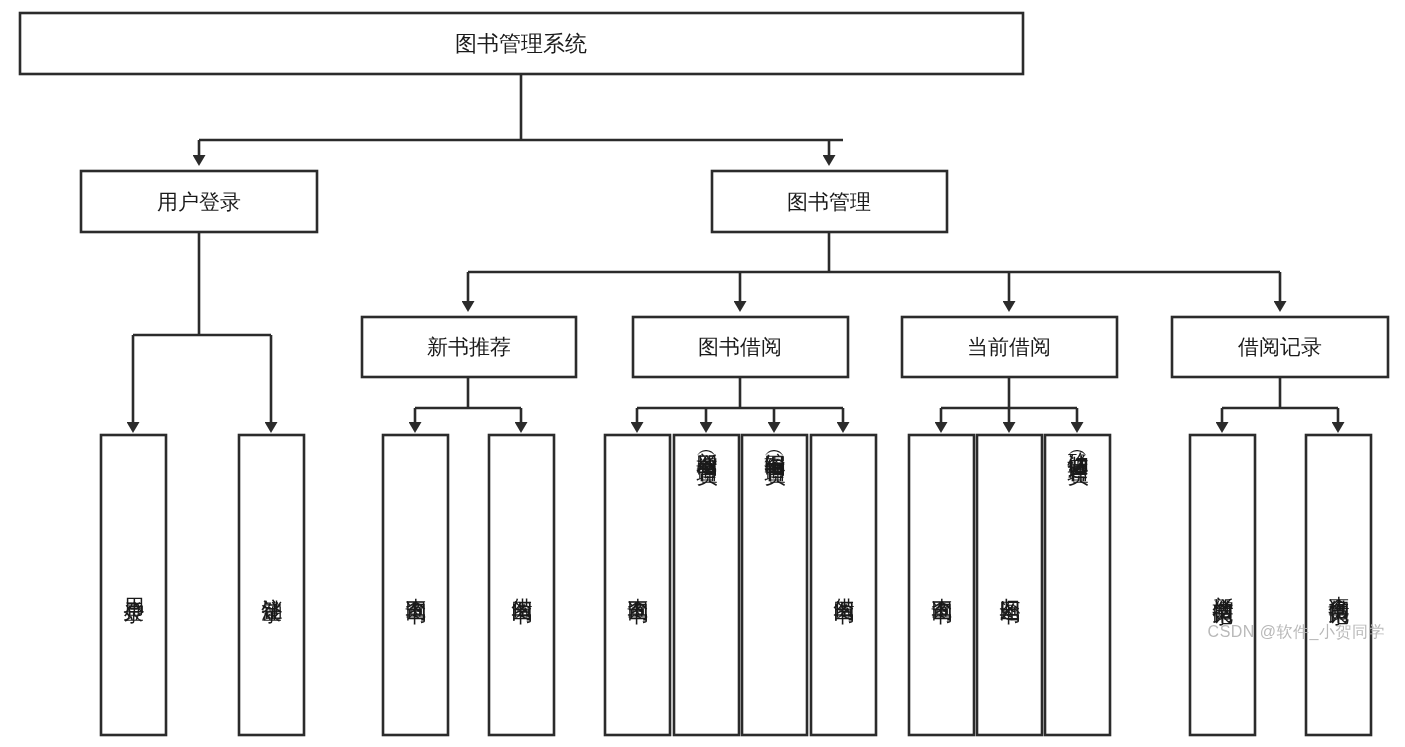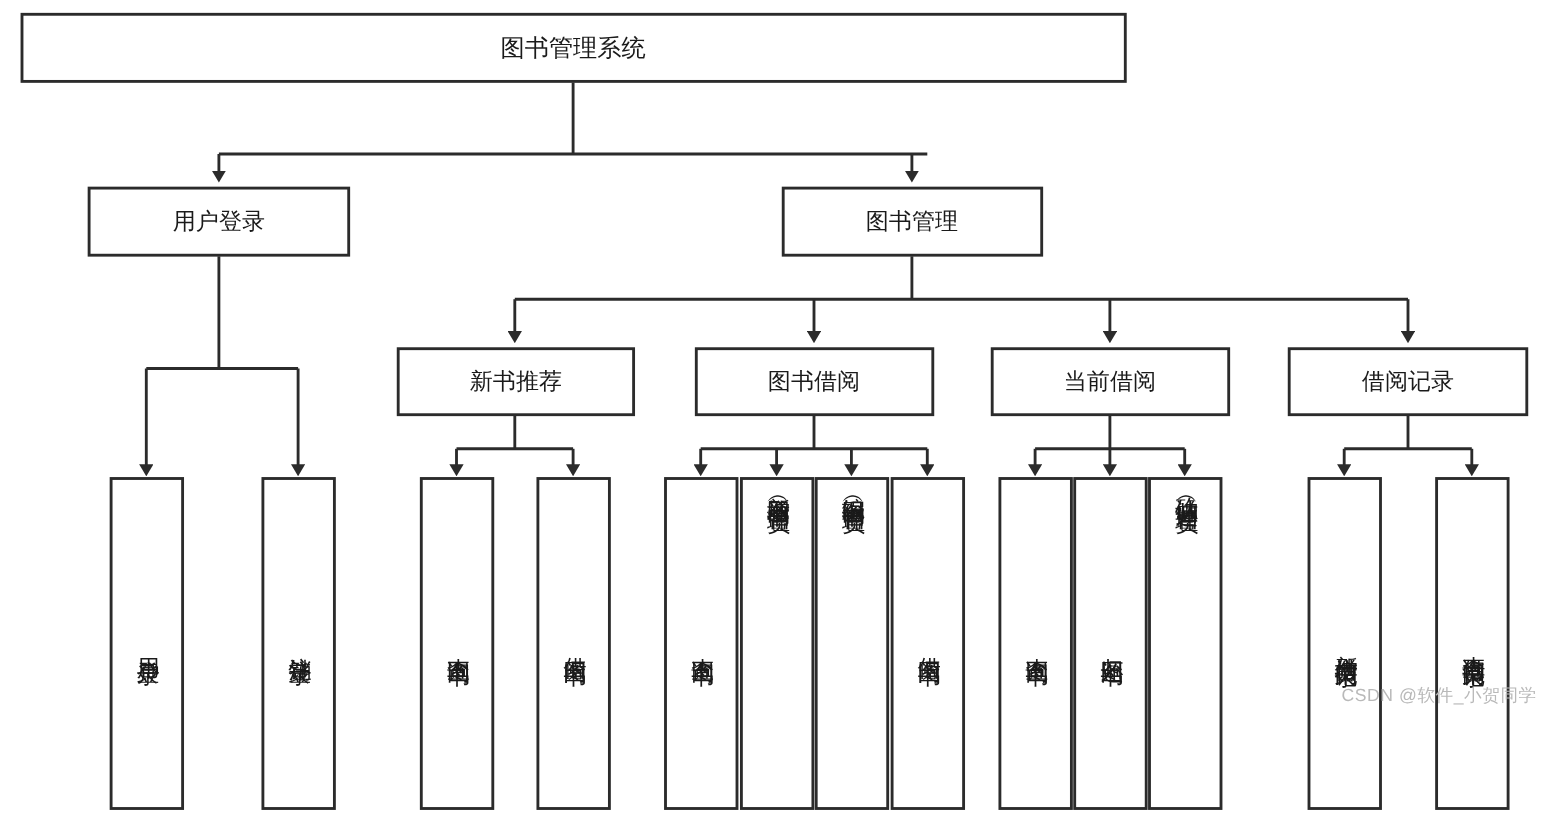--- a/index.html
+++ b/index.html
@@ -64,21 +64,21 @@
     font-family: "Liberation Sans", "DejaVu Sans", sans-serif;
     font-size: 21px;
     line-height: 1.18;
     letter-spacing: 2px;
     color: #1a1a1a;
     white-space: nowrap;
     text-align: center;
   }
   .watermark {
     position: absolute;
-    right: 8px;
+    right: 20px;
     bottom: 6px;
     font-family: "Liberation Sans", "DejaVu Sans", sans-serif;
     font-size: 16px;
     color: #b9b9b9;
     letter-spacing: 0.5px;
     user-select: none;
   }
 </style>
 </head>
 <body>

